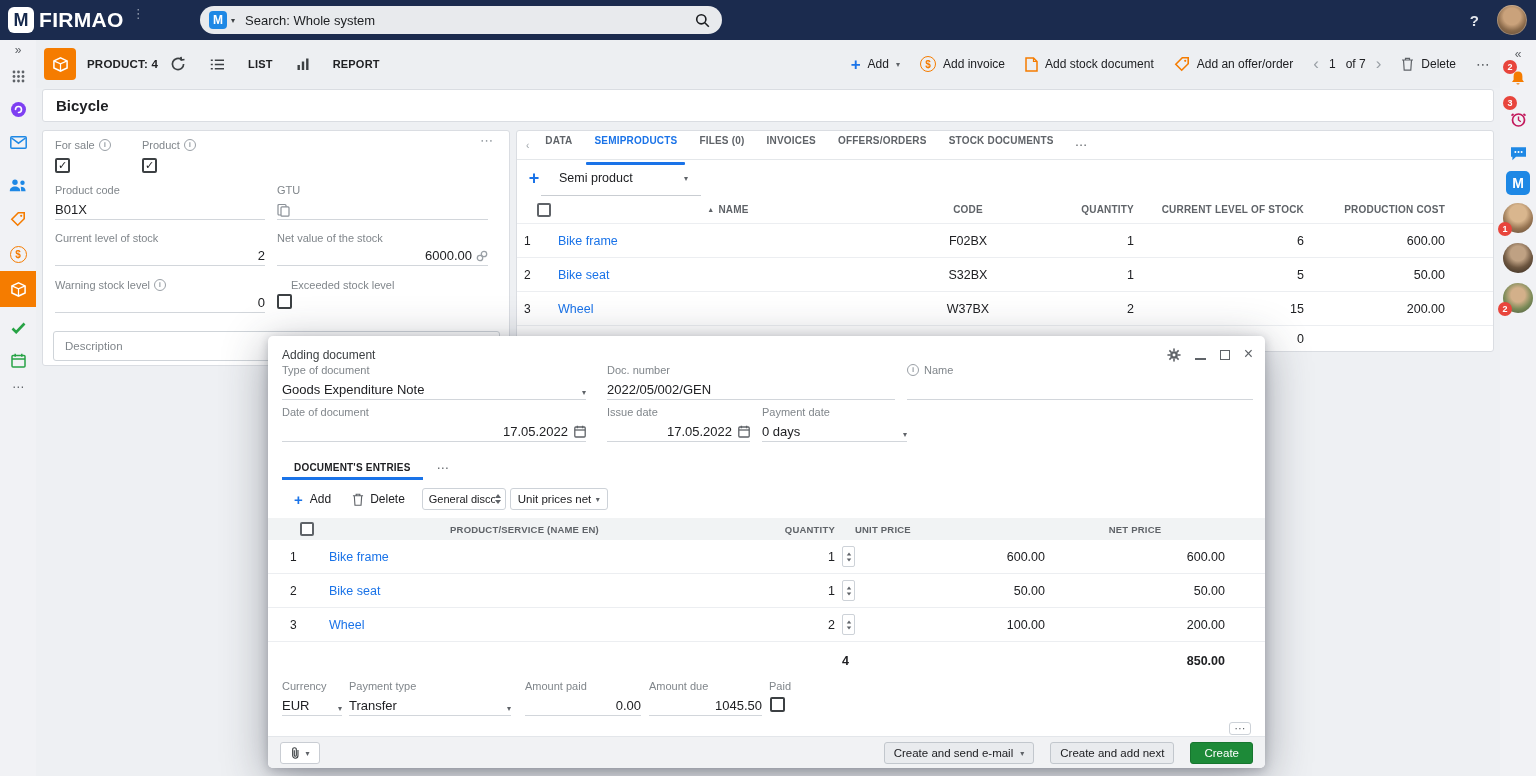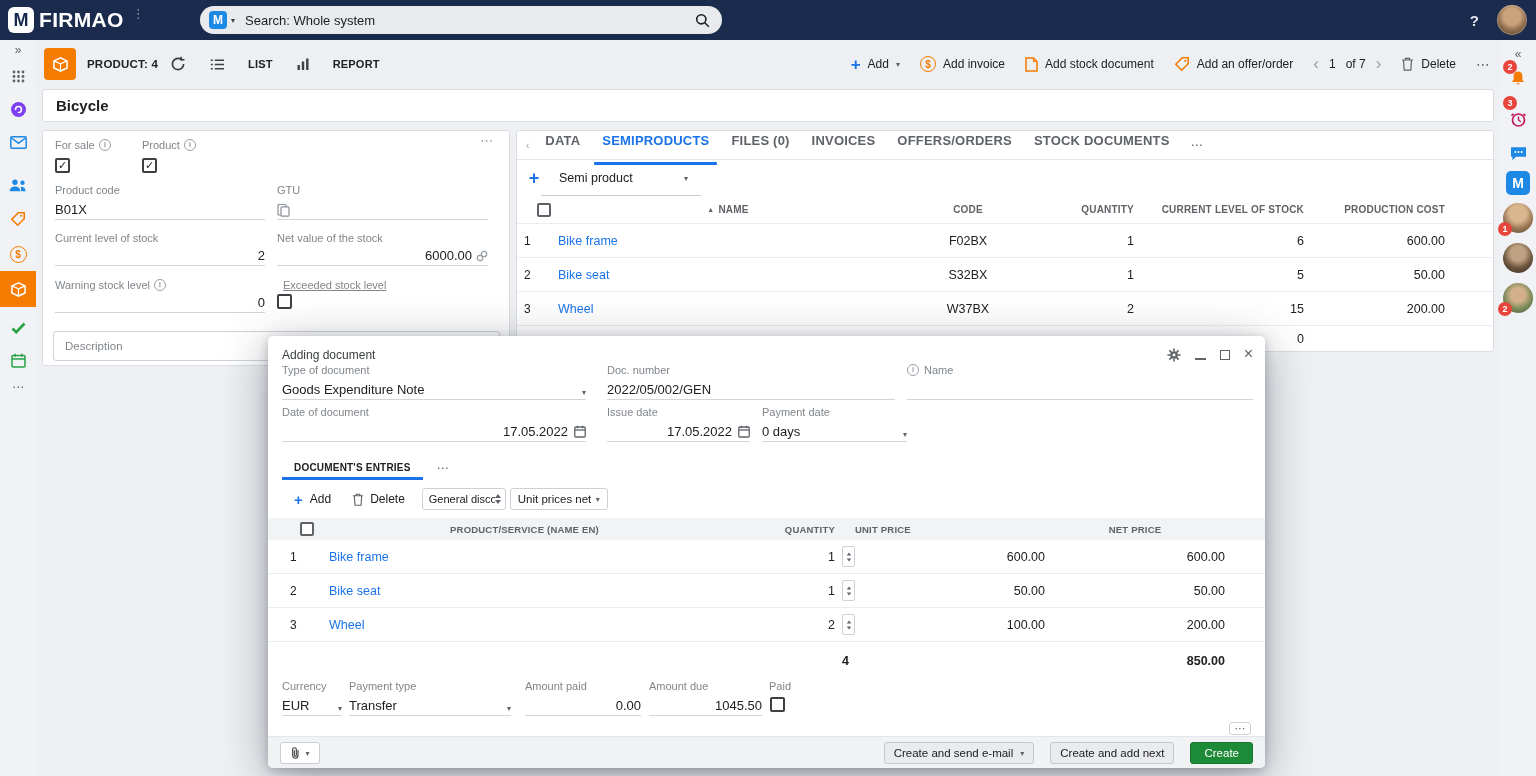--- a/index.html
+++ b/index.html
@@ -63,21 +63,21 @@
   .info-i { width:12px; height:12px; border:1px solid #9aa0a6; border-radius:50%; color:#9aa0a6; font-size:8px; line-height:10px; text-align:center; font-weight:bold; flex:none; }
   .cb { width:15px; height:15px; background:#fff; border:2px solid #3c4043; border-radius:2px; display:flex; align-items:center; justify-content:center; font-size:11px; font-weight:bold; color:#202124; position:absolute; cursor:pointer; }
   .cb2 { width:14px; height:14px; border:2px solid #5f6368; border-radius:2px; background:#fff; cursor:pointer; }
   .d-field { position:absolute; border-bottom:1px solid #d2d6db; height:21px; font-size:13px; display:flex; align-items:flex-end; padding-bottom:2px; cursor:text; }
   .d-field.right { justify-content:flex-end; gap:4px; }
   .desc-box { position:absolute; left:10px; top:200px; width:447px; height:30px; border:1px solid #cfd4d9; border-radius:3px; display:flex; align-items:center; padding-left:11px; font-size:11.5px; color:#80868b; cursor:text; }
   .card-more { position:absolute; right:16px; top:2px; color:#9aa0a6; font-size:13px; cursor:pointer; }
 
   .tabs-row { height:29px; border-bottom:1px solid #e4e7ea; display:flex; align-items:center; padding-left:4px; }
   .panel-chev { color:#9aa0a6; font-size:10px; padding:0 5px; cursor:pointer; }
-  .ptab { font-size:13px; font-weight:bold; color:#5f6368; padding:0 11px; line-height:29px; height:39px; position:relative; letter-spacing:.2px; white-space:nowrap; cursor:pointer; }
+  .ptab { font-size:10px; font-weight:bold; color:#5f6368; padding:0 11px; line-height:29px; height:39px; position:relative; letter-spacing:.2px; white-space:nowrap; cursor:pointer; }
   .ptab.active { color:#1a73e8; }
   .ptab.active::after { content:""; position:absolute; left:3px; right:3px; bottom:0; height:3px; background:#1a73e8; border-radius:1px; }
   .ptab-more { color:#5f6368; font-size:12px; margin-left:10px; cursor:pointer; }
   .addrow { height:36px; display:flex; align-items:center; padding-left:10px; }
   .addrow .plus-blue { width:14px; text-align:center; font-size:18px; cursor:pointer; }
   .semi-dd { width:160px; height:35px; border-bottom:1px solid #c9cdd2; display:flex; align-items:center; justify-content:space-between; padding:0 13px 0 18px; font-size:12.5px; cursor:pointer; }
   .thead { height:28px; display:flex; align-items:center; font-size:10px; font-weight:bold; color:#5f6368; border-bottom:1px solid #eceef1; letter-spacing:.2px; }
   .th-cb { width:36px; padding-left:20px; display:flex; }
   .c-name { flex:1; }
   .c-name.h { text-align:center; }
@@ -400,21 +400,21 @@
         </span>
     </div>
 
     <div class="d-lbl" style="left:12px;top:148px;">
       <span>Warning stock level</span>
         <span class="info-i">i</span>
     </div>
     <div class="d-field right" style="left:12px;top:161px;width:210px;">
       <span>0</span>
     </div>
-    <div class="d-lbl" style="left:240px;top:148px;text-decoration:underline;">Exceeded stock level</div>
+    <div class="d-lbl" style="left:248px;top:148px;">Exceeded stock level</div>
     <div class="cb" style="left:234px;top:163px;border-width:2px;"></div>
 
     <div class="desc-box">
       <span>Description</span>
     </div>
   </section>
 
   <section class="card tabs-card">
     <div class="tabs-row">
       <span class="panel-chev">‹</span>

